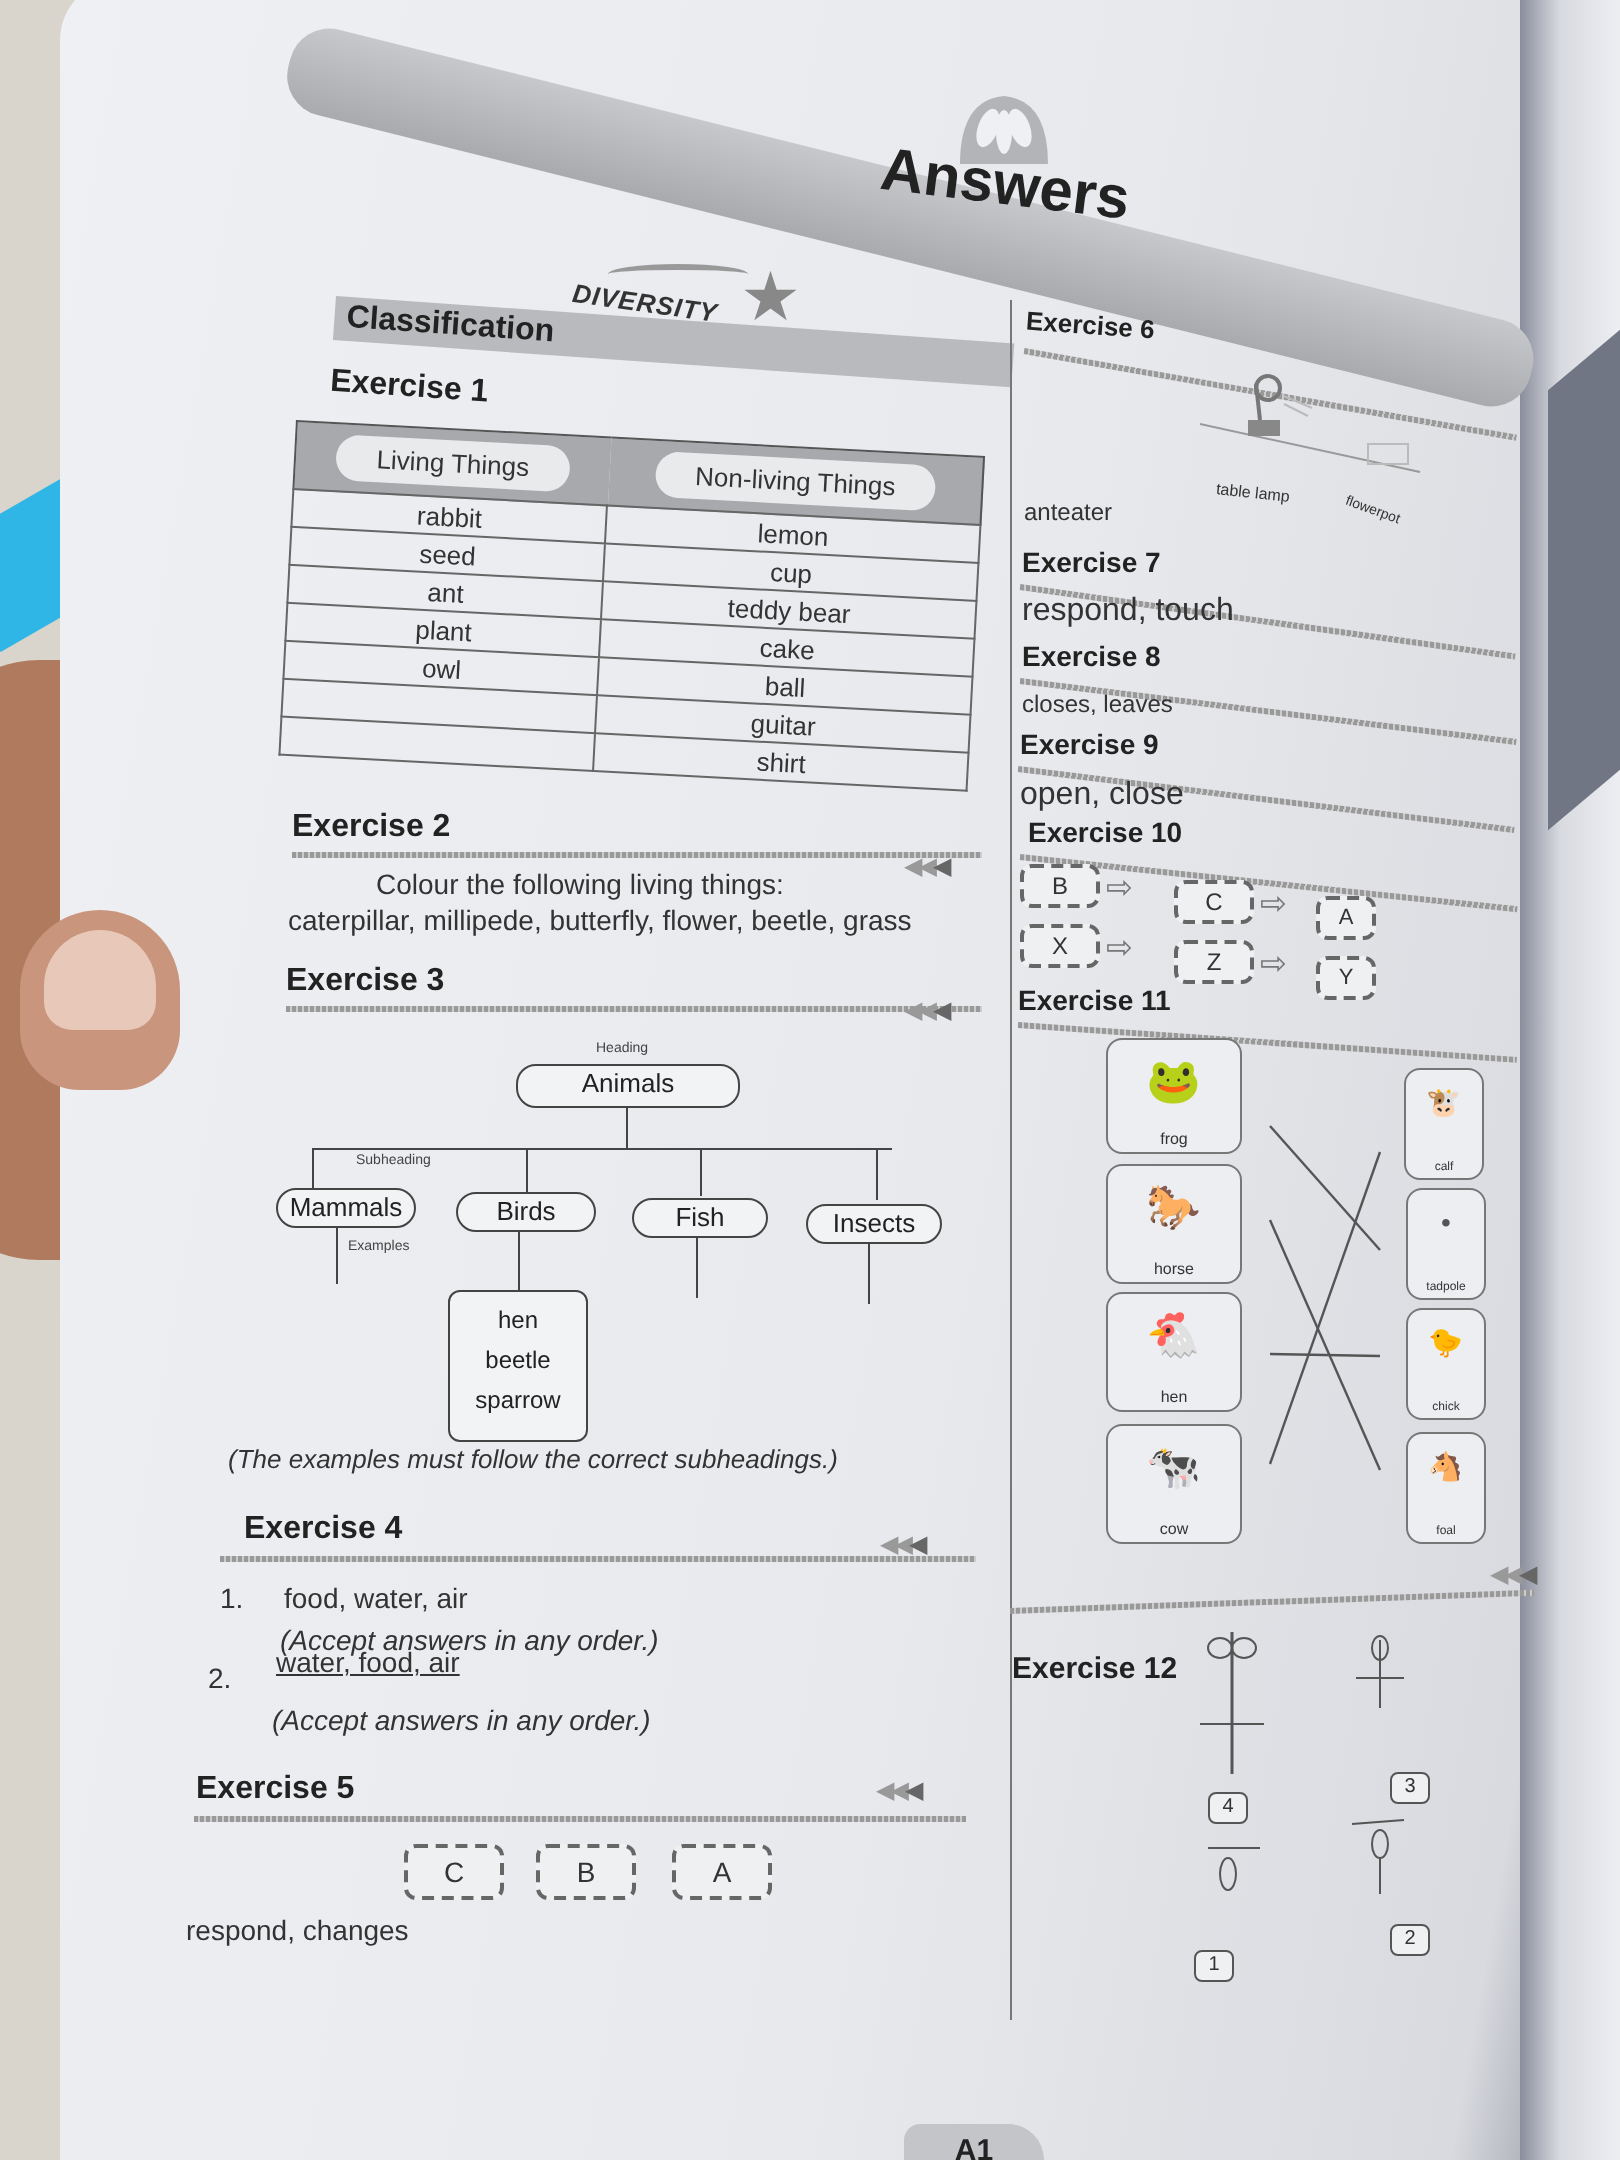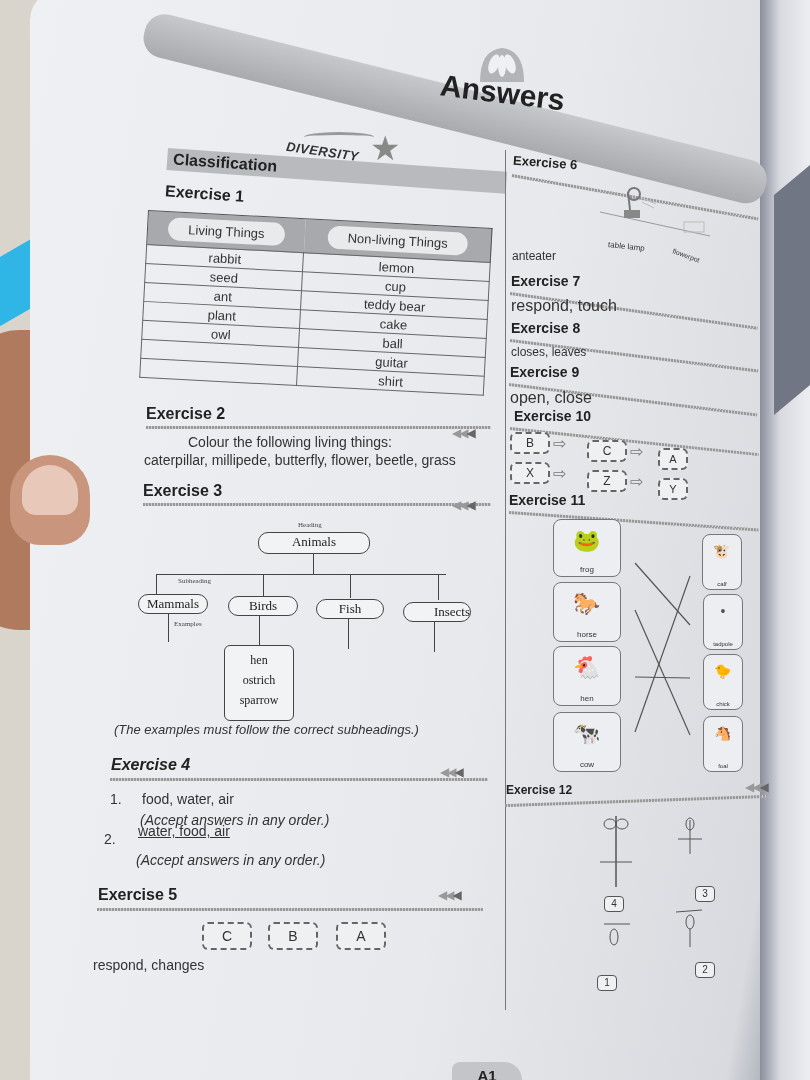--- a/index.html
+++ b/index.html
@@ -57,21 +57,21 @@
 
   
   .table-wrap { position: absolute; left: 148px; top: 210px; width: 345px; height: 212px; transform: rotate(3deg); transform-origin: left top; }
   .tbl { width: 100%; border-collapse: collapse; font-size: 13px; }
   .tbl th { background: #a8a9ac; padding: 4px 6px; height: 34px; }
   .tbl th .pill { display: inline-block; background: #e9eaec; border-radius: 16px; padding: 4px 20px; font-weight: normal; font-size: 13px; color: #333; }
   .tbl td { border: 1px solid #666; height: 19px; text-align: center; color: #333; }
   .tbl { border: 1px solid #555; }
 
   
-  .diagram { position: absolute; left: 128px; top: 515px; width: 360px; height: 220px; font-family: Liberation Serif, serif; }
+  .diagram { position: absolute; left: 128px; top: 515px; width: 360px; height: 220px; }
   .diag-small { position: absolute; font-size: 7px; color: #444; }
   .diag-pill { position: absolute; border: 1px solid #444; border-radius: 10px; font-size: 13px; text-align: center; background: #f2f3f5; color: #222; line-height: 18px; }
   .diag-box { position: absolute; border: 1px solid #444; border-radius: 6px; font-size: 12px; text-align: center; background: #f2f3f5; color: #222; line-height: 20px; padding-top: 4px; }
   .diag-line { position: absolute; background: #444; }
 
   .dash-box { position: absolute; border: 2px dashed #666; border-radius: 6px; font-size: 14px; text-align: center; color: #333; background: #eef0f2; }
   .sequence-arrow { position: absolute; font-size: 16px; color: #777; }
 
   .card { position: absolute; border: 1px solid #777; border-radius: 8px; background: #eceef1; text-align: center; }
   .card .lbl { position: absolute; bottom: 2px; left: 0; right: 0; font-size: 8px; color: #333; }
@@ -176,37 +176,37 @@
   <div class="diag-line" style="left:28px; top:59px; width:290px; height:1px;"></div>
   <div class="diag-line" style="left:28px; top:59px; width:1px; height:20px;"></div>
   <div class="diag-line" style="left:135px; top:59px; width:1px; height:22px;"></div>
   <div class="diag-line" style="left:222px; top:60px; width:1px; height:23px;"></div>
   <div class="diag-line" style="left:310px; top:60px; width:1px; height:25px;"></div>
   <div class="diag-small" style="left:50px; top:62px;">Subheading</div>
 
   <div class="diag-pill" style="left:10px; top:79px; width:70px; height:20px;">Mammals</div>
   <div class="diag-pill" style="left:100px; top:81px; width:70px; height:20px;">Birds</div>
   <div class="diag-pill" style="left:188px; top:84px; width:68px; height:20px;">Fish</div>
-  <div class="diag-pill" style="left:275px; top:87px; width:68px; height:20px;text-align:right;">Insects</div>
+  <div class="diag-pill" style="left:275px; top:87px; width:68px; height:20px;">Insects</div>
 
   <div class="diag-small" style="left:46px; top:105px;">Examples</div>
   <div class="diag-line" style="left:40px; top:99px; width:1px; height:28px;"></div>
   <div class="diag-line" style="left:131px; top:101px; width:1px; height:30px;"></div>
   <div class="diag-line" style="left:220px; top:104px; width:1px; height:30px;"></div>
   <div class="diag-line" style="left:306px; top:107px; width:1px; height:30px;"></div>
 
   <div class="diag-box" style="left:96px; top:130px; width:70px; height:76px;">
     <div>hen</div>
-    <div>ostrich</div>
+    <div>beetle</div>
     <div>sparrow</div>
   </div>
 </div>
 <div class="answer-text" style="left:114px; top:722px; font-style:italic; font-size:13px;">(The examples must follow the correct subheadings.)</div>
 
-<div class="ex-heading" style="left:111px; top:756px;font-style:italic;">Exercise 4</div>
+<div class="ex-heading" style="left:122px; top:756px;">Exercise 4</div>
 <div class="ex-rule" style="left:110px; top:778px; width:378px;"></div>
 <div class="arrows" style="left:440px; top:765px;"><span>◀</span><span>◀</span><span>◀</span></div>
 <div class="answer-text" style="left:110px; top:791px;">1.</div>
 <div class="answer-text" style="left:142px; top:791px;">food, water, air</div>
 <div class="answer-text" style="left:140px; top:812px; font-style:italic;">(Accept answers in any order.)</div>
 <div class="answer-text" style="left:104px; top:831px;">2.</div>
 <div class="answer-text" style="left:138px; top:823px;text-decoration:underline;">water, food, air</div>
 <div class="answer-text" style="left:136px; top:852px; font-style:italic;">(Accept answers in any order.)</div>
 
 <div class="ex-heading" style="left:98px; top:886px;">Exercise 5</div>
@@ -296,21 +296,21 @@
   <div class="lbl" style="font-size:6px;">foal</div>
 </div>
 
 <svg style="position:absolute; left:620px; top:560px;" width="90" height="180">
   <line x1="15" y1="3" x2="70" y2="65" stroke="#555" stroke-width="1.2"></line>
   <line x1="15" y1="50" x2="70" y2="175" stroke="#555" stroke-width="1.2"></line>
   <line x1="15" y1="117" x2="70" y2="118" stroke="#555" stroke-width="1.2"></line>
   <line x1="15" y1="172" x2="70" y2="16" stroke="#555" stroke-width="1.2"></line>
 </svg>
 
-<div class="ex-heading" style="left:506px; top:783px; font-size:12px;">Exercise 12</div>
+<div class="ex-heading" style="left:506px; top:826px; font-size:15px;">Exercise 12</div>
 <div class="ex-rule" style="left:505px; top:804px; width:262px; transform:rotate(-2deg); transform-origin:left;"></div>
 <div class="arrows" style="left:745px; top:780px;"><span>◀</span><span>◀</span><span>◀</span></div>
 
 <svg style="position:absolute; left:590px; top:812px;" width="130" height="175">
   <line x1="26" y1="4" x2="26" y2="75" stroke="#555" stroke-width="1.5"></line>
   <ellipse cx="20" cy="12" rx="6" ry="5" fill="none" stroke="#555"></ellipse>
   <ellipse cx="32" cy="12" rx="6" ry="5" fill="none" stroke="#555"></ellipse>
   <line x1="10" y1="50" x2="42" y2="50" stroke="#555"></line>
   <line x1="100" y1="8" x2="100" y2="42" stroke="#555"></line>
   <ellipse cx="100" cy="12" rx="4" ry="6" fill="none" stroke="#555"></ellipse>

